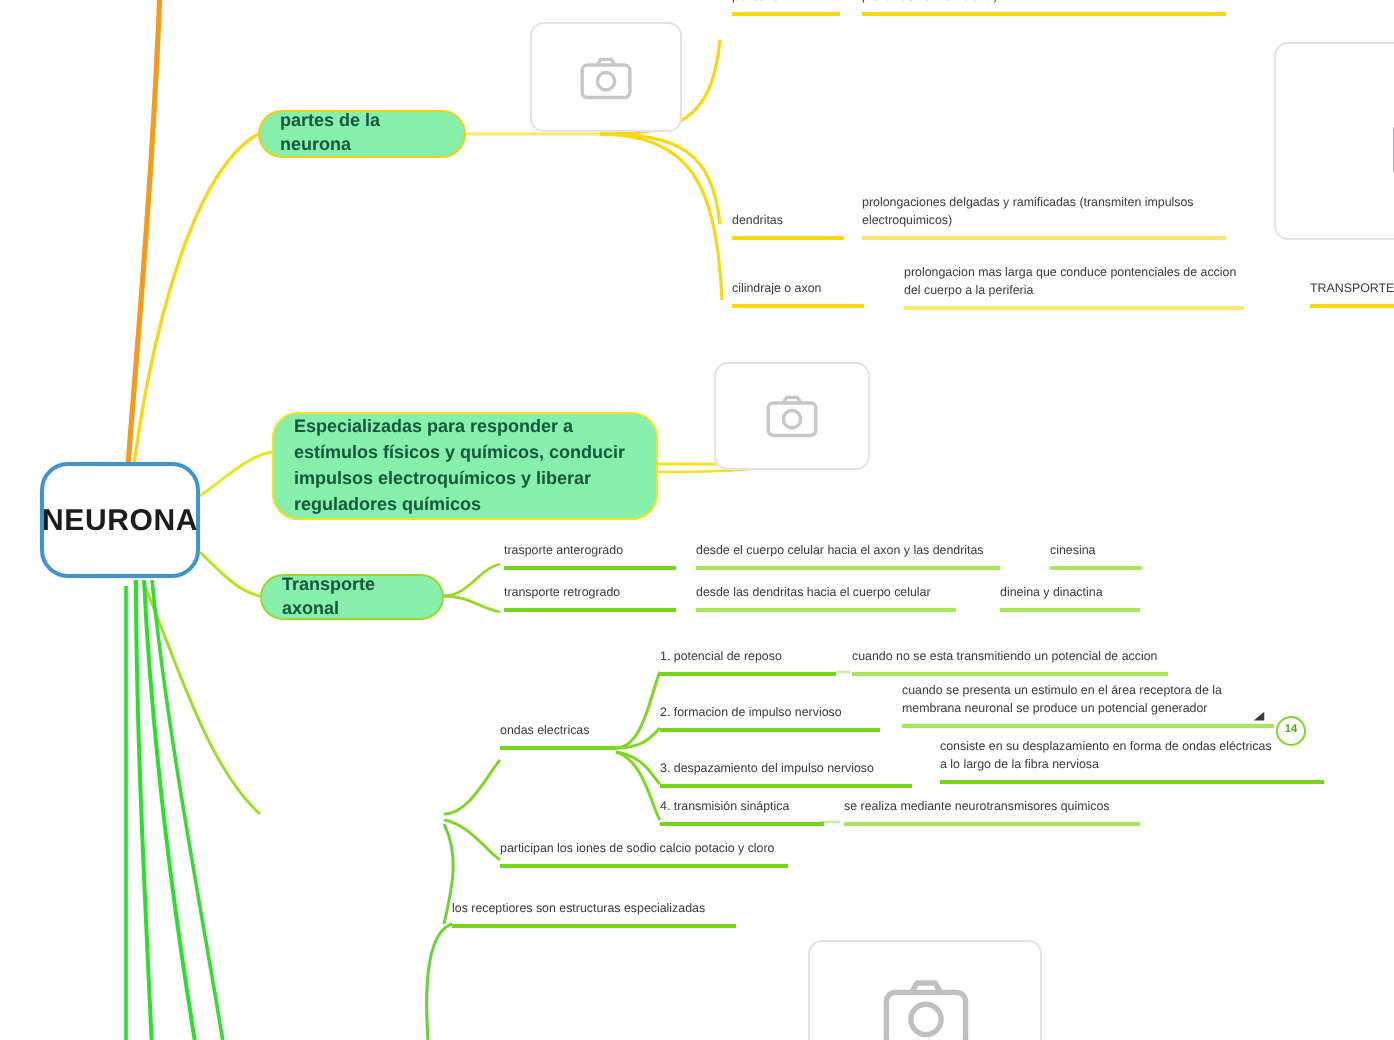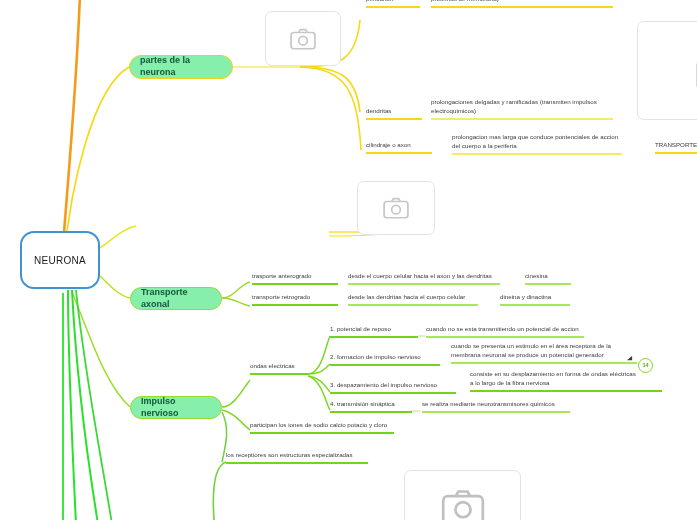--- a/index.html
+++ b/index.html
@@ -14,21 +14,21 @@
 
   
   .node{position:absolute;box-sizing:border-box;}
 
   .root-node{
     left:20px;top:231px;width:80px;height:58px;
     border:2px solid #3f93d1;border-radius:14px;background:#ffffff;
     display:flex;align-items:center;justify-content:center;
   }
   .root-node span{
-    font-size:10px;font-weight:normal;color:#1c1c1c;letter-spacing:.3px;
+    font-size:15px;font-weight:bold;color:#1c1c1c;letter-spacing:.3px;
   }
 
   .pill{
     border-radius:13px;background:#86efac;
     display:flex;align-items:center;
     padding:4px 10px;box-sizing:border-box;
   }
   .pill span{font-size:9px;font-weight:bold;color:#14573c;line-height:1.33;}
 
   .pill-yellow{border:1.6px solid #f2cf18;}
@@ -155,28 +155,28 @@
   </div>
 
   <div class="node root-node">
     <span>NEURONA</span>
   </div>
 
   <div class="node pill pill-yellow" id="n-partes">
     <span>partes de la neurona</span>
   </div>
 
+  <div class="node pill pill-yellow2" id="n-espec">
+    <span>Especializadas para responder a estímulos físicos y químicos, conducir impulsos electroquímicos y liberar reguladores químicos</span>
+  </div>
 
   <div class="node pill pill-green" id="n-transporte">
     <span>Transporte axonal</span>
   </div>
 
-  <div class="node pill pill-green" id="n-impulso">
-    <span>Impulso nervioso</span>
-  </div>
 
   <div class="leaf u-yellow" style="left:366px;top:-6px;width:54px;height:14px;">
     <span class="txt">pericarion</span>
   </div>
   <div class="leaf u-yellow" style="left:431px;top:-14px;width:182px;height:22px;">
     <span class="txt">proteínas de membrana)</span>
   </div>
 
   <div class="leaf u-yellow" style="left:366px;top:106px;width:56px;height:14px;">
     <span class="txt">dendritas</span>

